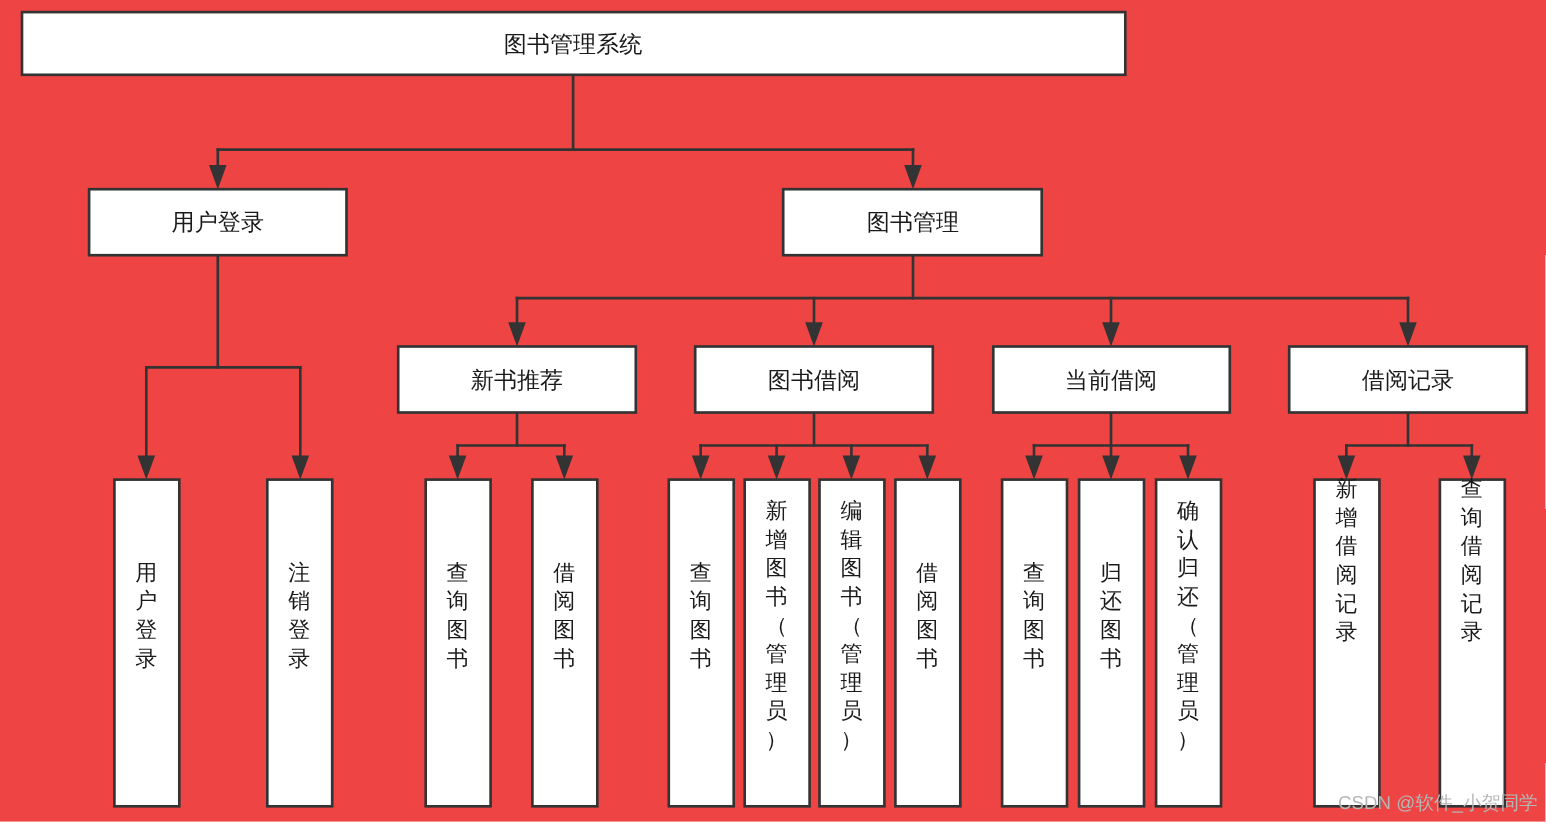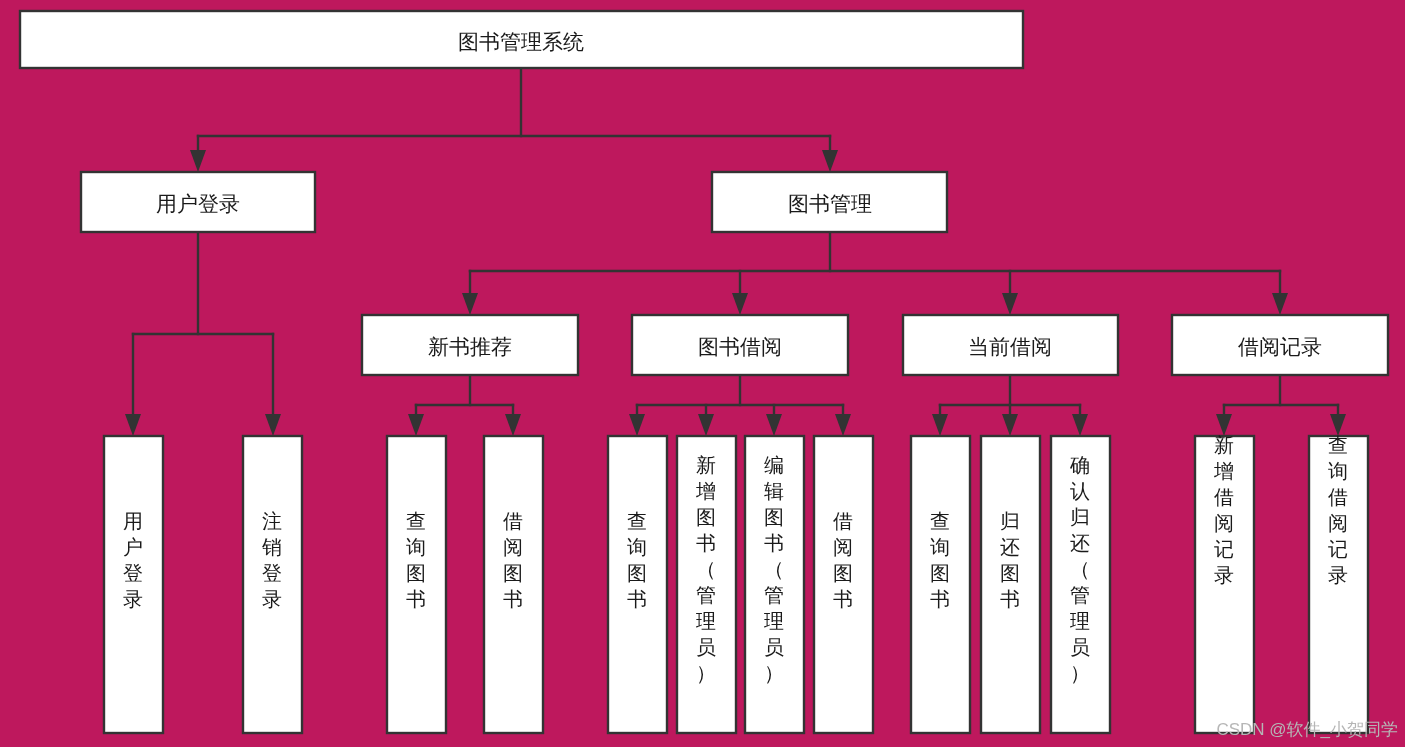--- a/index.html
+++ b/index.html
@@ -11,21 +11,21 @@
   body {
     width: 1405px;
     height: 747px;
     overflow: hidden;
     font-family: "Liberation Sans", "DejaVu Sans", sans-serif;
   }
   #diagram-root {
     position: relative;
     width: 1405px;
     height: 747px;
-    background: #be185d;
+    background: #ef4444;
   }
   svg.diagram-canvas {
     position: absolute;
     left: 0;
     top: 0;
     width: 1405px;
     height: 747px;
     display: block;
   }
   .node-box {

